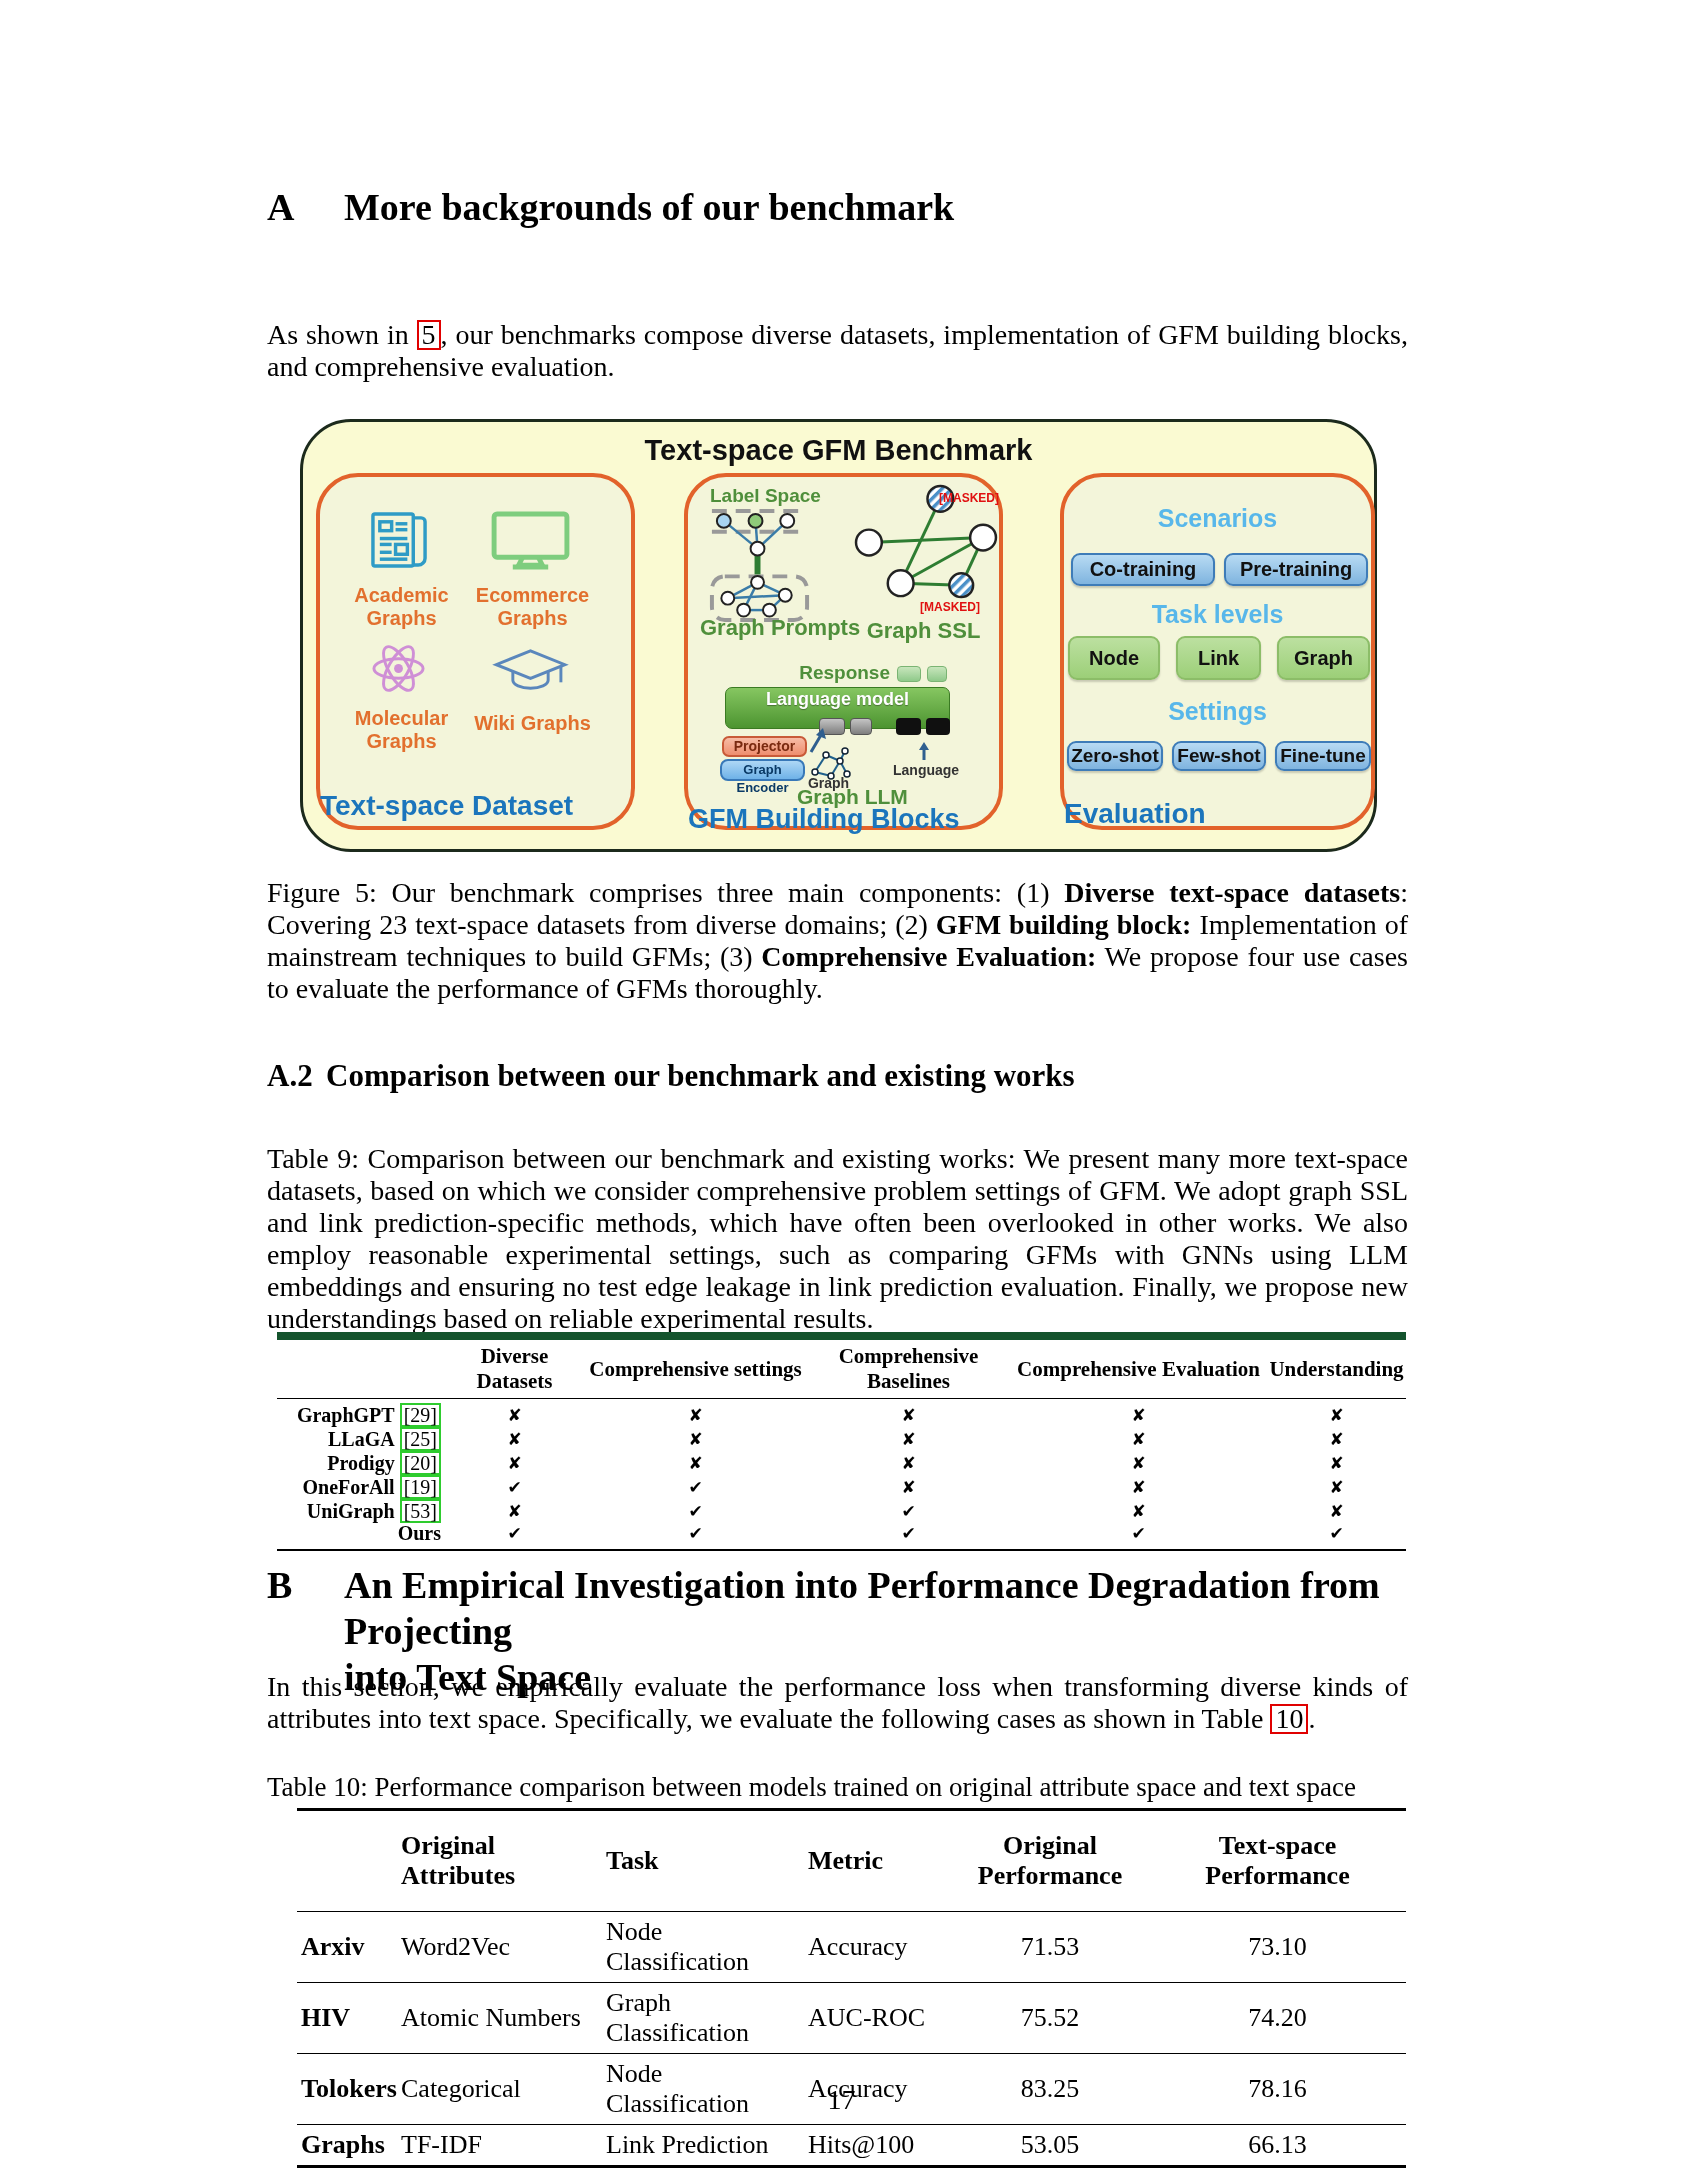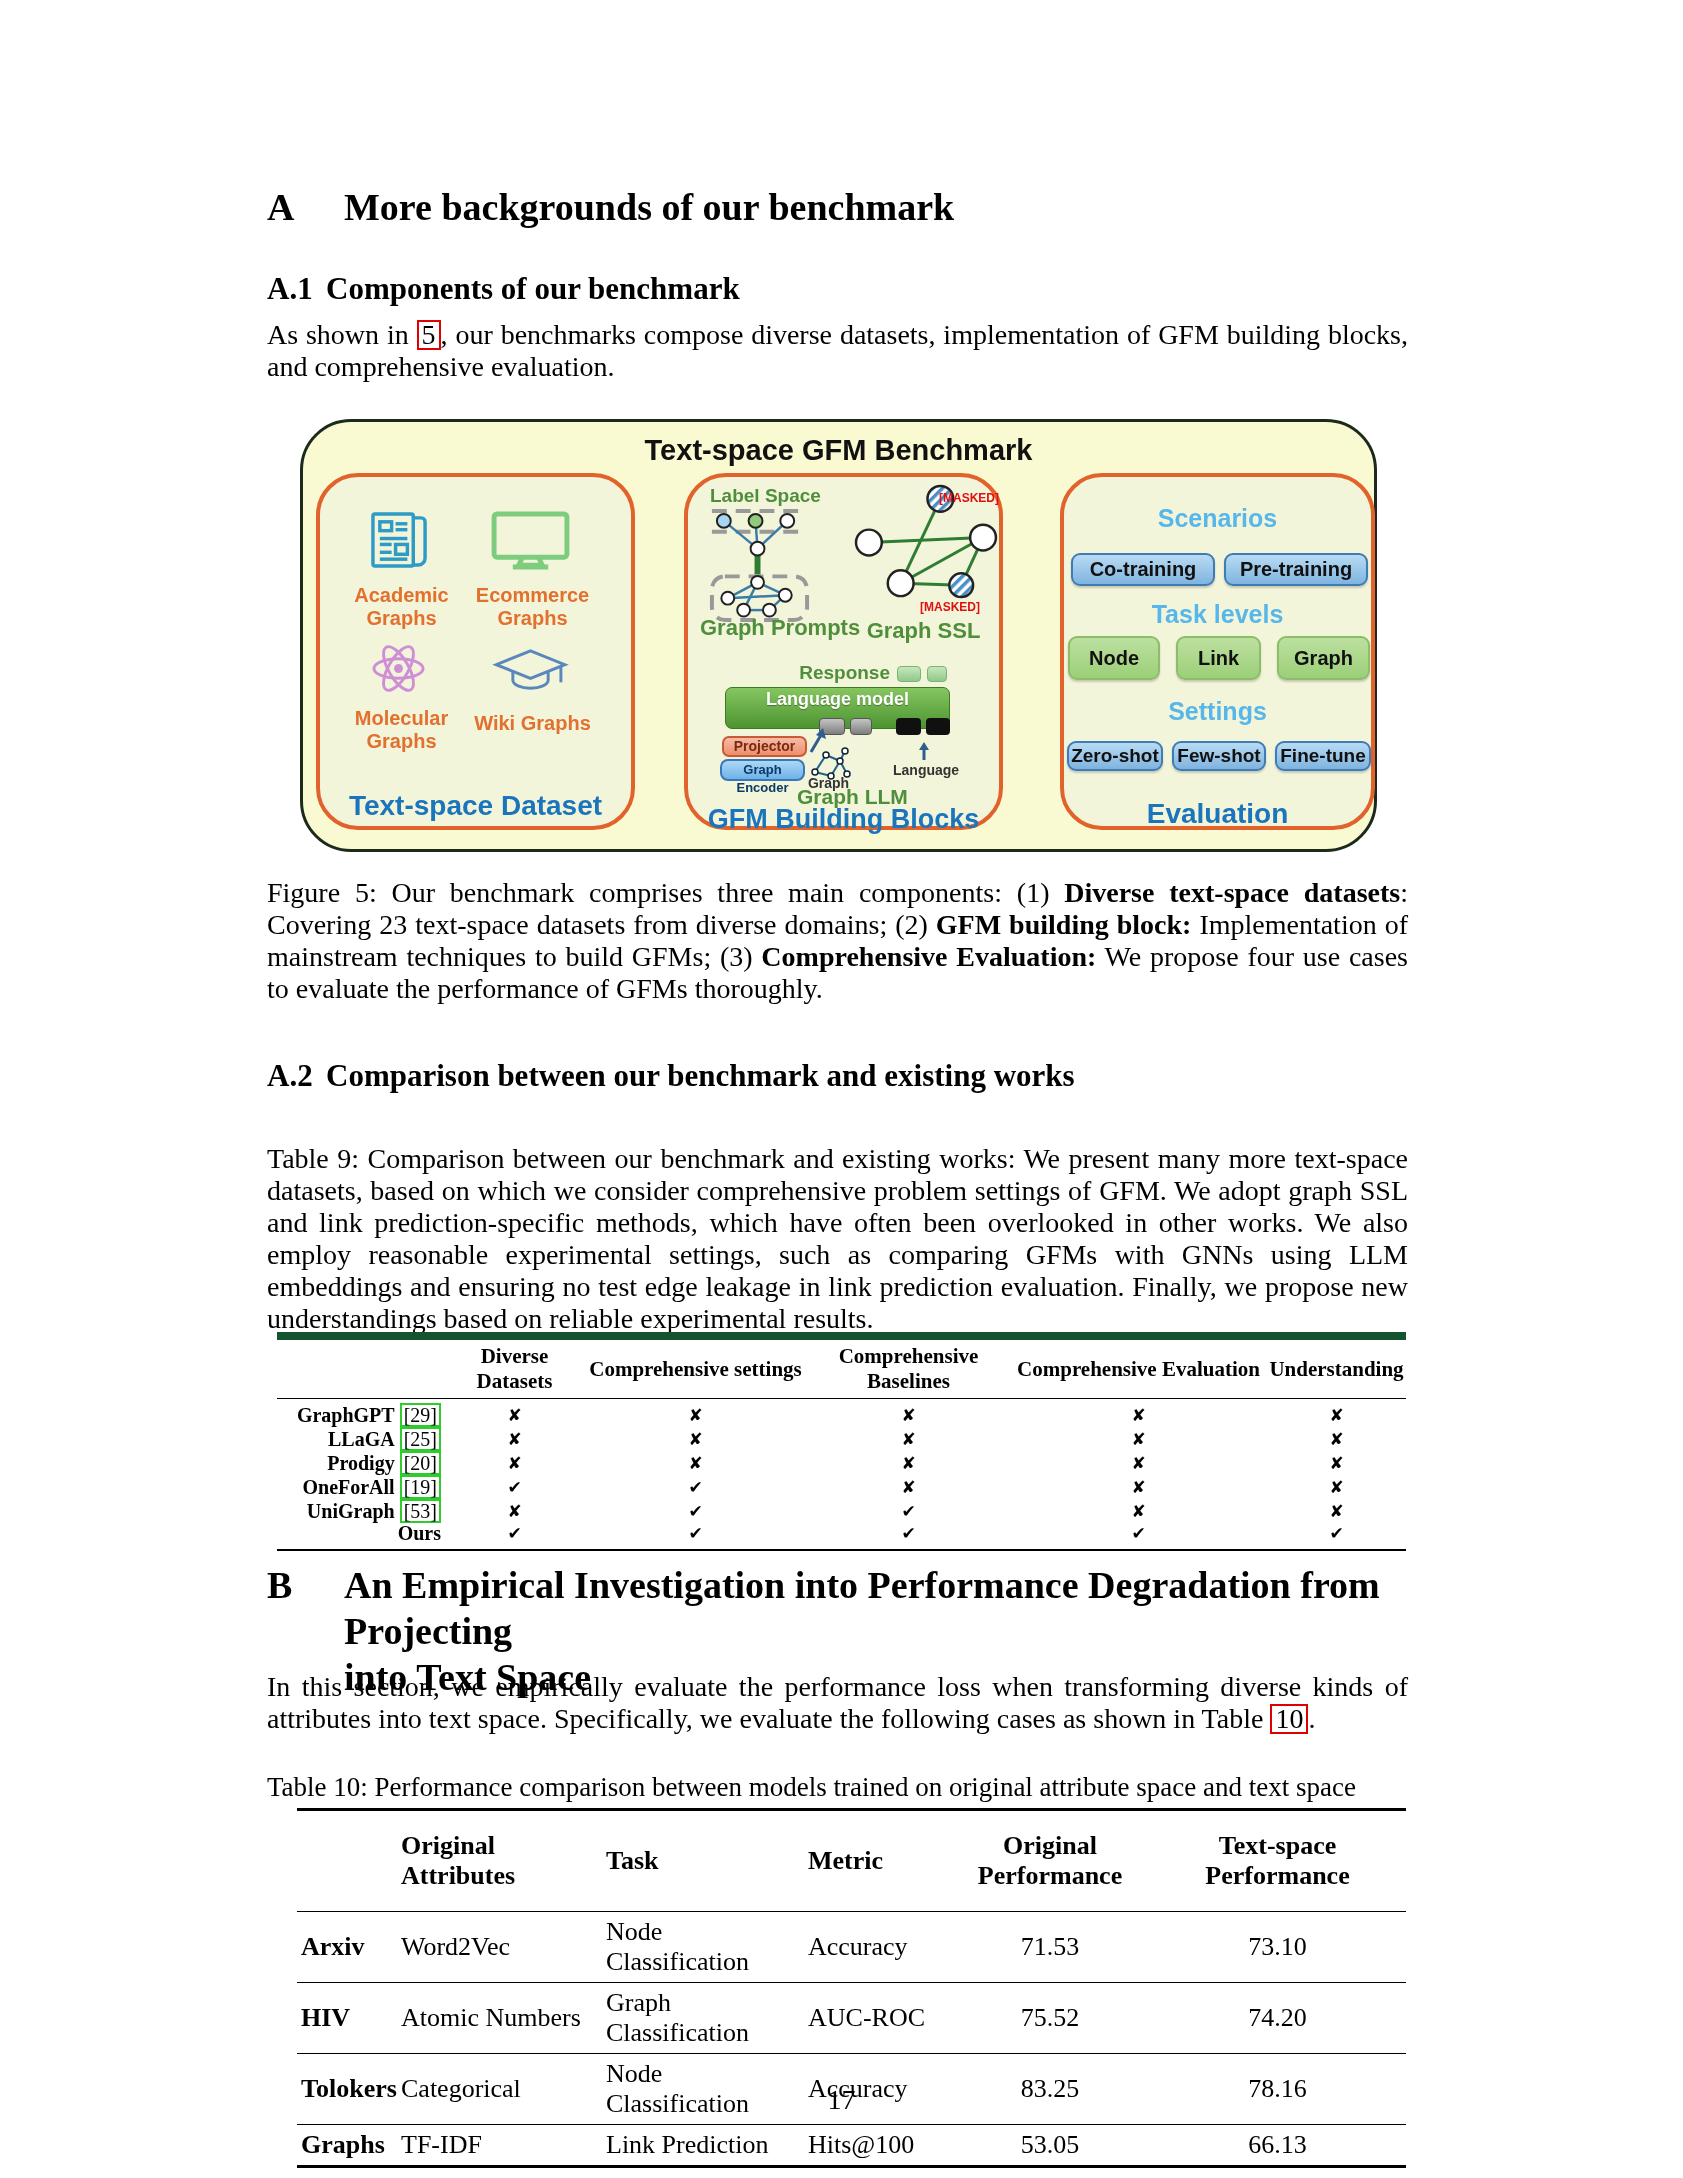--- a/index.html
+++ b/index.html
@@ -33,21 +33,21 @@
     font-size:29px; font-weight:bold; color:#111; }
   .panel { position:absolute; top:51px; height:357px; width:319px;
     background:#f3f5da; border:4px solid #e2622b; border-radius:42px; }
   .panel-l { left:13px; }
   .panel-m { left:381px; }
   .panel-r { left:757px; width:315px; }
 
   
   .ds-item { position:absolute; text-align:center; color:#e2702e; font-weight:bold;
     font-size:20px; line-height:23px; }
-  .panel-cap { position:absolute; left:0; width:100%; text-align:center;
+  .panel-cap { position:absolute; left:0; width:100%; 
     color:#1b75bc; font-weight:bold; font-size:28px; }
 
   
   .g-green { position:absolute; color:#4f8f3b; font-weight:bold; }
   .masked { position:absolute; color:#e01010; font-weight:bold; font-size:12px; z-index:3; }
   .tok { position:absolute; height:17px; border-radius:4px; }
   .tok.green { background:linear-gradient(#c8e6bc,#8fc98a); border:1px solid #7ab473; height:16px; }
   .tok.gray  { background:linear-gradient(#c4c4c4,#7e7e7e); border:1px solid #555; }
   .tok.black { background:#101010; }
   .lm-bar { position:absolute; left:37px; top:210px; width:225px; height:42px;
@@ -101,24 +101,20 @@
 </head>
 <body>
 
 <div class="page">
 
   <div class="abs col h1" style="top:185px;">
     <span class="num">A</span>
     <span>More backgrounds of our benchmark</span>
   </div>
 
-  <div class="abs col h2" style="top:271px;">
-    <span class="num">A.1</span>
-    <span>Components of our benchmark</span>
-  </div>
 
   <div class="abs col just" style="top:319px;">
     <span>As shown in </span><span class="refbox">5</span><span>, our benchmarks compose diverse datasets, implementation of GFM building blocks, and comprehensive evaluation.</span>
   </div>
 
   <div class="abs fig-outer">
     <div class="fig-title">Text-space GFM Benchmark</div>
 
     <div class="panel panel-l">
       <div class="abs" style="left:50px; top:32px;">

